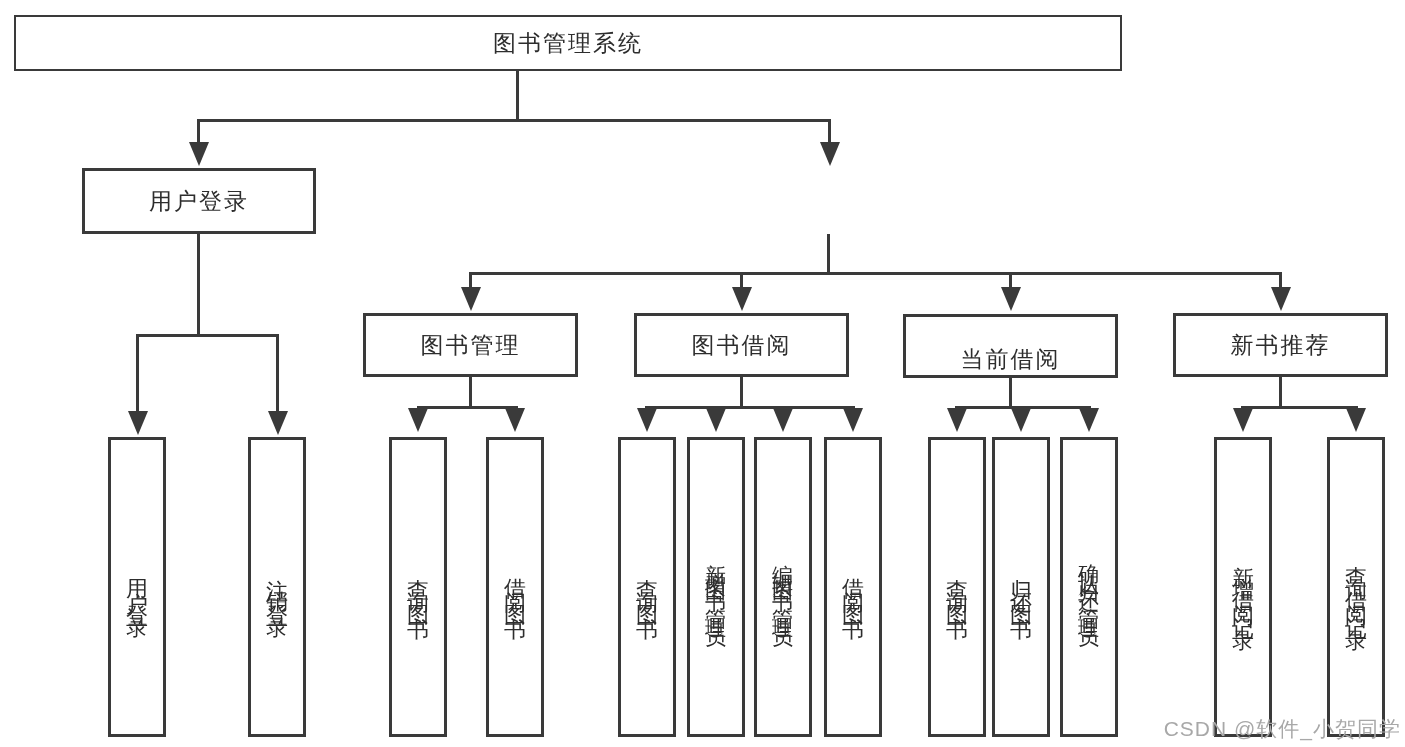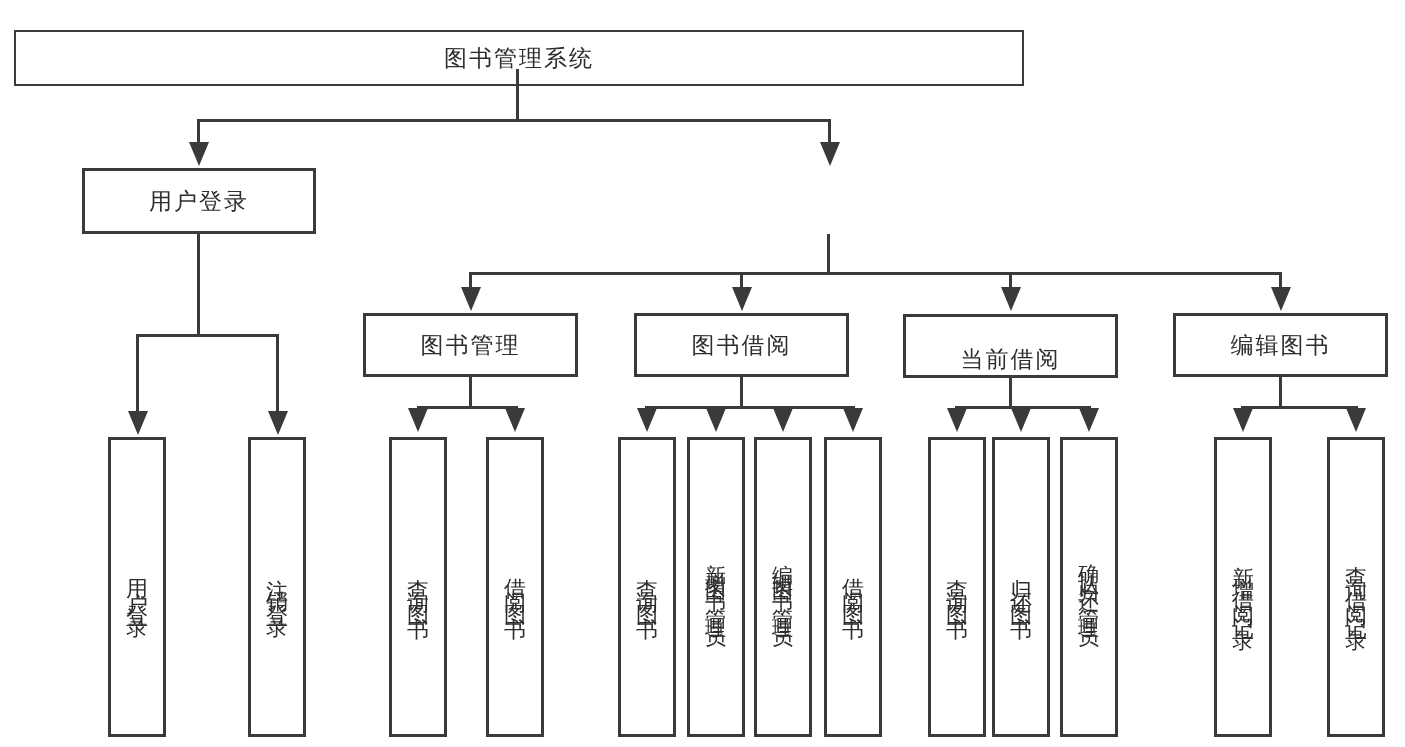--- a/index.html
+++ b/index.html
@@ -36,21 +36,21 @@
   #watermark{
     position:absolute;right:4px;bottom:4px;z-index:5;
     font-size:21px;letter-spacing:1px;color:var(--wm);white-space:nowrap;
   }
 </style>
 </head>
 <body>
 
 <div id="canvas">
 
-  <div class="box top h" style="left:14px;top:30px;width:1010px;height:56px;">
+  <div class="box top h" style="left:14px;top:15px;width:1108px;height:56px;">
     <span>图书管理系统</span>
   </div>
 
   <div class="vl" style="left:516px;top:69px;height:52px;"></div>
   <div class="hl" style="left:197px;top:119px;width:634px;"></div>
   <div class="vl" style="left:197px;top:119px;height:28px;"></div>
   <div class="vl" style="left:828px;top:119px;height:28px;"></div>
   <div class="ar" style="left:189px;top:142px;"></div>
   <div class="ar" style="left:820px;top:142px;"></div>
 
@@ -79,21 +79,21 @@
   <div class="box h" style="left:363px;top:313px;width:215px;height:64px;">
     <span>图书管理</span>
   </div>
   <div class="box h" style="left:634px;top:313px;width:215px;height:64px;">
     <span>图书借阅</span>
   </div>
   <div class="box h" style="left:903px;top:314px;width:215px;height:64px;align-items:flex-end;">
     <span>当前借阅</span>
   </div>
   <div class="box h" style="left:1173px;top:313px;width:215px;height:64px;">
-    <span>编辑图书</span>
+    <span>新书推荐</span>
   </div>
 
   <div class="vl" style="left:469px;top:377px;height:31px;"></div>
   <div class="hl" style="left:417px;top:406px;width:101px;"></div>
   <div class="ar" style="left:408px;top:408px;"></div>
   <div class="ar" style="left:505px;top:408px;"></div>
 
   <div class="vl" style="left:740px;top:377px;height:31px;"></div>
   <div class="hl" style="left:645px;top:406px;width:210px;"></div>
   <div class="ar" style="left:637px;top:408px;"></div>
@@ -149,14 +149,15 @@
     <span>确认归还（管理员）</span>
   </div>
 
   <div class="box v" style="left:1214px;">
     <span>新增借阅记录</span>
   </div>
   <div class="box v" style="left:1327px;">
     <span>查询借阅记录</span>
   </div>
 
+  <div id="watermark">CSDN @软件_小贺同学</div>
 
 </div>
 
 </body></html>

